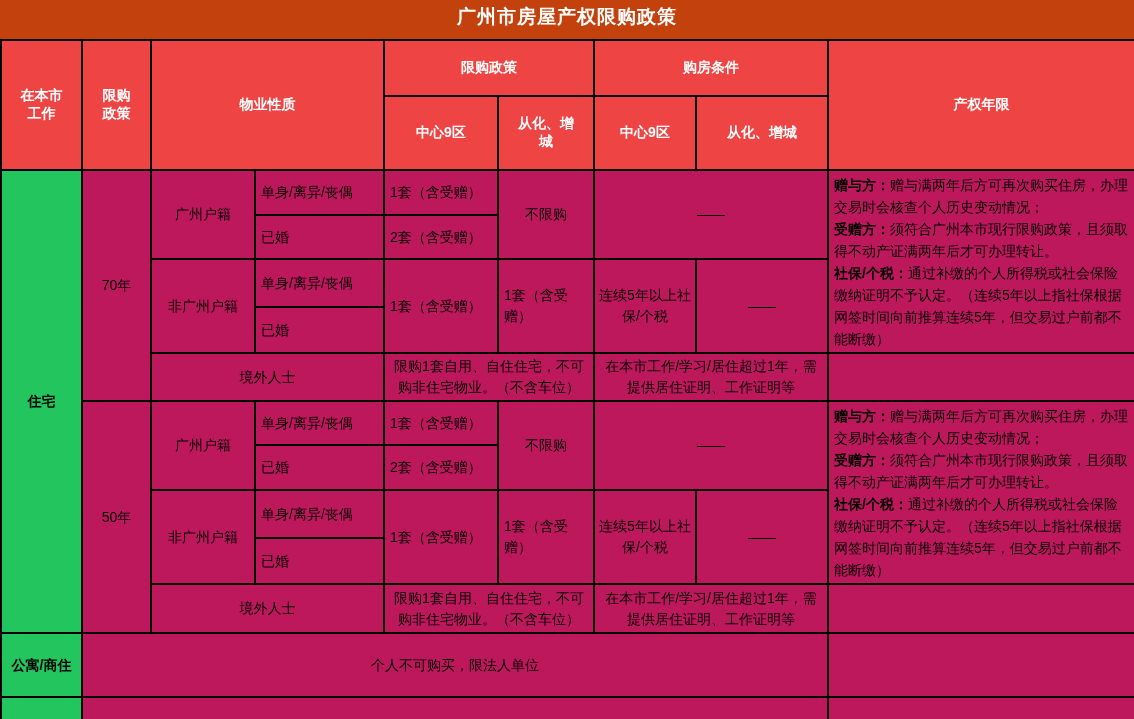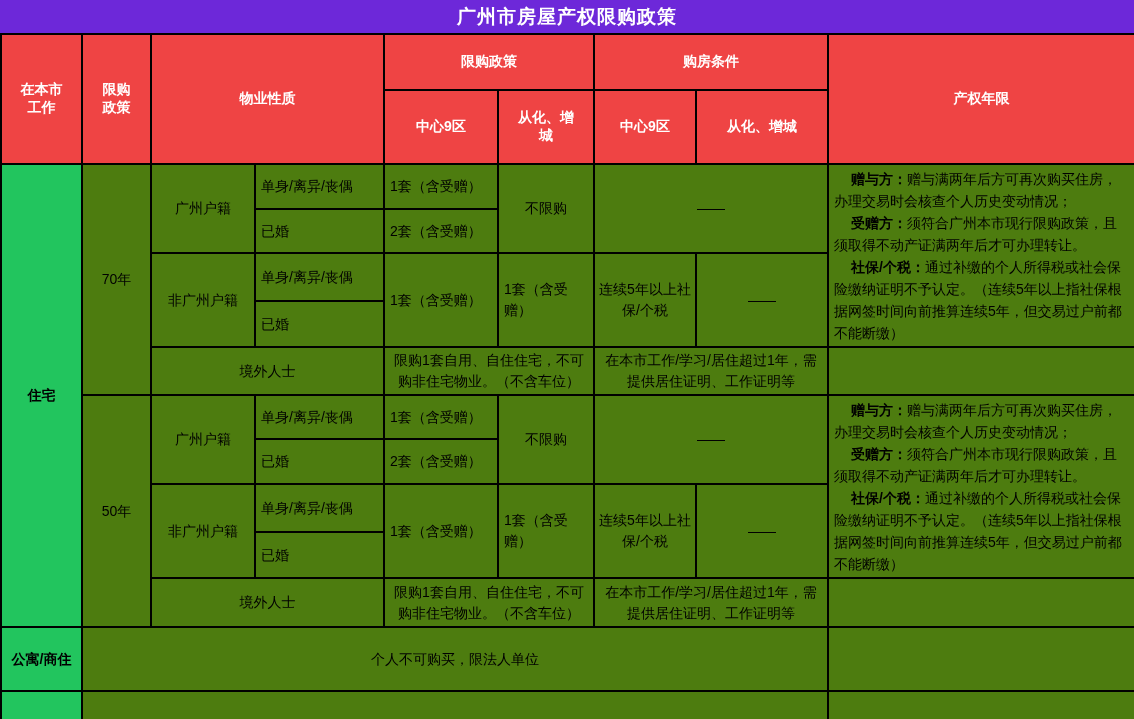--- a/index.html
+++ b/index.html
@@ -1,37 +1,37 @@
 <!DOCTYPE html>
 <html><head>
 <meta charset="utf-8">
 <style>
   html,body{margin:0;padding:0;background:#fff;}
   body{width:1134px;height:719px;font-family:"Liberation Sans","DejaVu Sans",sans-serif;}
   .title-bar{
-    height:33px;line-height:33px;background:#6d28d9;color:#fff;
+    height:39px;line-height:33px;background:#c2410c;color:#fff;
     font-size:19px;font-weight:bold;text-align:center;letter-spacing:1px;
   }
   table{border-collapse:collapse;table-layout:fixed;width:1134px;}
   th,td{border:2px solid #000;font-size:14px;overflow:hidden;}
   th{
     background:#ef4444;color:#fff;font-weight:bold;
     text-align:center;vertical-align:middle;padding:18px;
   }
   td{
-    background:#4d7c0f;color:#000;text-align:center;vertical-align:middle;
+    background:#be185d;color:#000;text-align:center;vertical-align:middle;
     padding:2px 4px;line-height:21px;
   }
   td.cat{background:#22c55e;font-weight:bold;padding:18px 1px;}
   td.tl{text-align:left;padding-left:5px;}
   td.remark{
     text-align:left;vertical-align:top;padding:3px 5px 2px 5px;line-height:22px;
   }
   td.remark p{margin:0;}
-  .b{font-weight:bold;margin-left:17px;}
+  .b{font-weight:bold;}
 </style>
 </head>
 <body>
 
 <div class="title-bar">广州市房屋产权限购政策</div>
 
 <table>
   <colgroup>
     <col style="width:81px">
       <col style="width:69px">

